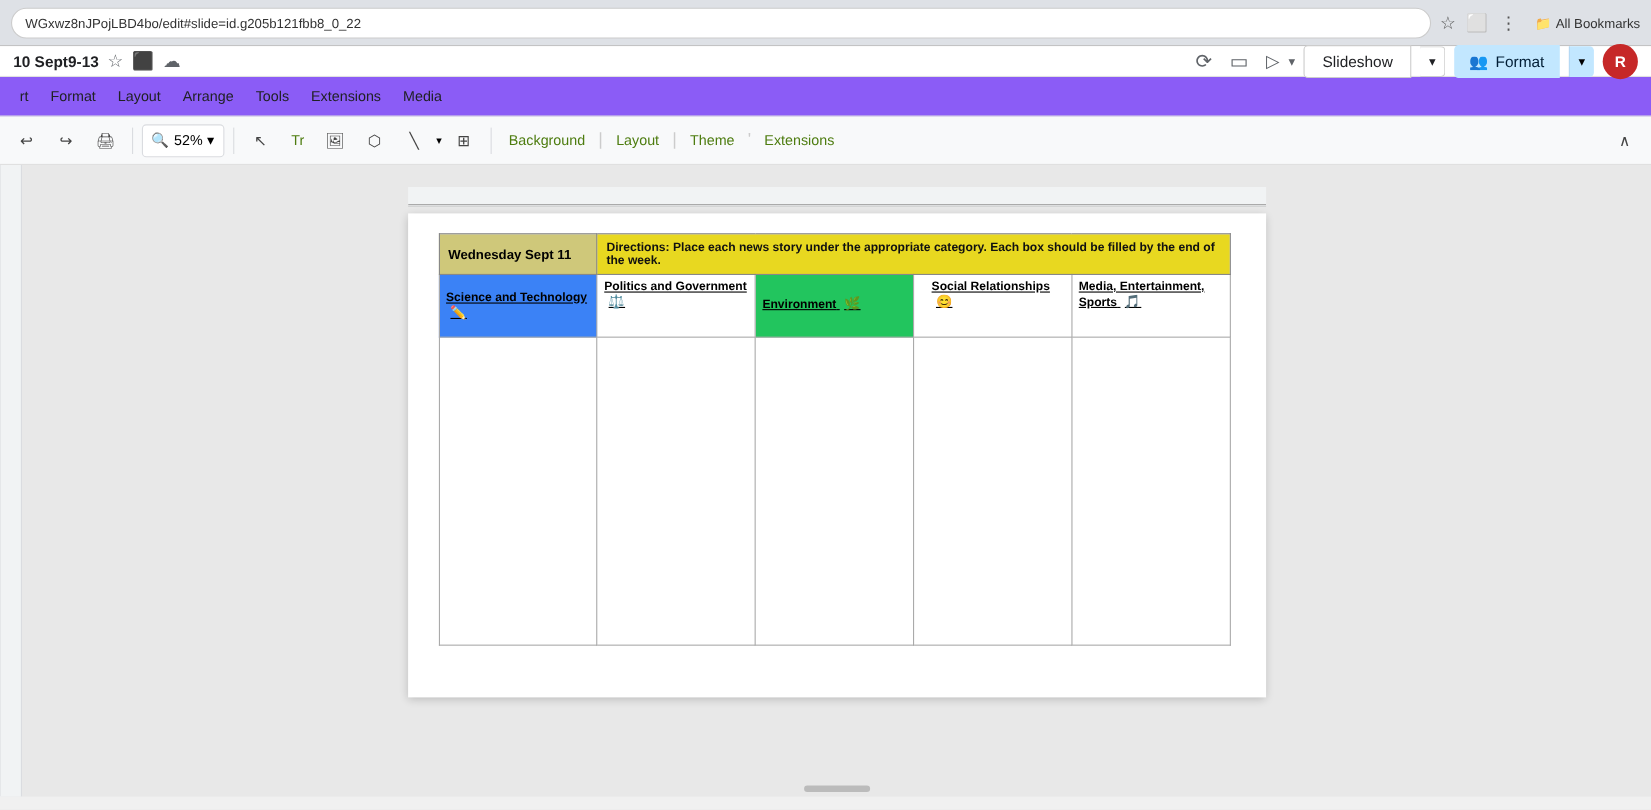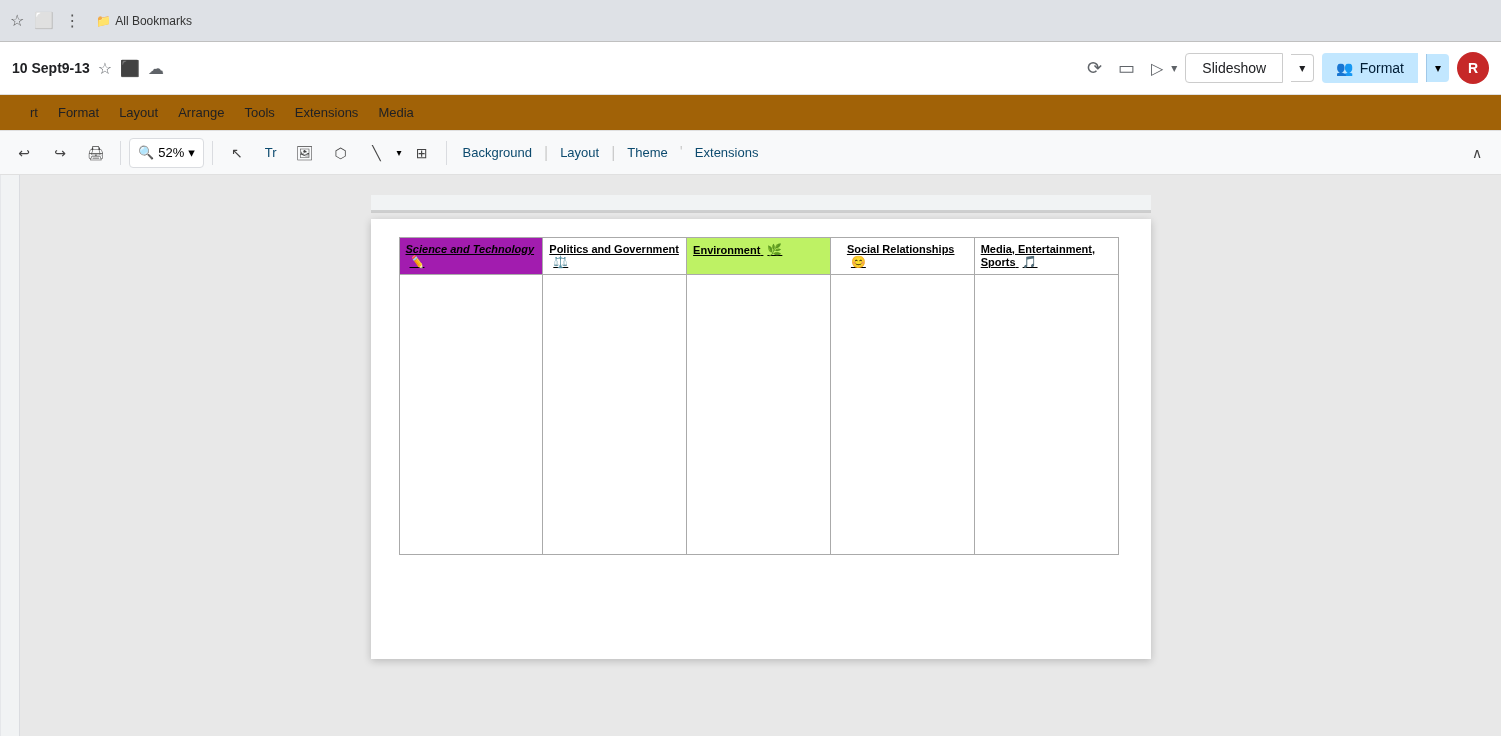--- a/index.html
+++ b/index.html
@@ -46,21 +46,21 @@
       align-items: center;
       gap: 4px;
       font-size: 12px;
       color: #333;
       margin-left: 8px;
     }
 
     
     .slides-titlebar {
       background: white;
-      height: 53px;
+      height: 28px;
       display: flex;
       align-items: center;
       padding: 0 12px;
       gap: 8px;
       border-bottom: 1px solid #e0e0e0;
     }
     .slides-title {
       font-size: 14px;
       font-weight: 600;
       color: #202124;
@@ -126,25 +126,25 @@
       display: flex;
       align-items: center;
       justify-content: center;
       color: white;
       font-size: 14px;
       font-weight: bold;
     }
 
     
     .menu-bar {
-      background: #a16207;
+      background: #8b5cf6;
       height: 36px;
       display: flex;
       align-items: center;
-      padding: 0 20px;
+      padding: 0 8px;
       gap: 0;
       border-bottom: 1px solid #e0e0e0;
     }
     .menu-item {
       padding: 6px 10px;
       font-size: 13px;
       color: #202124;
       cursor: pointer;
       border-radius: 4px;
     }
@@ -190,21 +190,21 @@
       background: #dadce0;
       margin: 0 4px;
     }
     .toolbar-text-btn {
       padding: 4px 8px;
       border: none;
       background: transparent;
       border-radius: 4px;
       cursor: pointer;
       font-size: 13px;
-      color: #0c4a6e;
+      color: #4d7c0f;
       height: 30px;
       display: flex;
       align-items: center;
       gap: 4px;
     }
 
     
     .main-area {
       display: flex;
       height: calc(736px - 42px - 40px - 36px - 44px);
@@ -320,20 +320,23 @@
 
     .category-icon {
       margin-left: 4px;
       font-size: 12px;
     }
   </style>
 </head>
 <body>
 
 <div class="browser-top">
+  <div class="browser-url">
+    <span>WGxwz8nJPojLBD4bo/edit#slide=id.g205b121fbb8_0_22</span>
+  </div>
   <div class="browser-icons">
     <span>☆</span>
     <span>⬜</span>
     <span>⋮</span>
   </div>
   <div class="bookmark-btn">
     <span>📁</span>
     <span>All Bookmarks</span>
   </div>
 </div>
@@ -443,31 +446,39 @@
 
       <svg style="position:absolute;top:0;left:0;width:100%;height:18px;z-index:10;">
         
       </svg>
 
       <div style="position:absolute; top:18px; left:28px; width:720px;">
 
         <table class="slide-table" style="border-collapse:collapse; width:100%;">
 
           <tbody>
+              <tr class="header-row">
+            <td class="date-cell" style="background:#cfc87a; border:1.5px solid #888; padding:6px 8px; font-size:12px; font-weight:bold; width:130px;">
+              <span>Wednesday Sept 11</span>
+            </td>
+            <td class="directions-cell" colspan="4" style="background:#e8d820; border:1.5px solid #888; padding:6px 8px; font-size:11px; font-weight:bold; color:#111;">
+              <span>Directions: Place each news story under the appropriate category. Each box should be filled by the end of the week.</span>
+            </td>
+          </tr>
 
           <tr class="category-row">
-            <td style="border:1.5px solid #aaa; padding:5px 6px; font-size:11px; font-weight:bold; text-decoration:underline; vertical-align:top; background:#a21caf;font-style:italic;">
+            <td style="border:1.5px solid #aaa; padding:15px 6px; font-size:11px; font-weight:bold; text-decoration:underline; vertical-align:top; background:#3b82f6;">
               <span>Science and Technology</span>
               <span class="category-icon">✏️</span>
             </td>
             <td style="border:1.5px solid #aaa; padding:5px 6px; font-size:11px; font-weight:bold; text-decoration:underline; vertical-align:top; background:white;">
               <span>Politics and Government</span>
               <span class="category-icon">⚖️</span>
             </td>
-            <td style="border:1.5px solid #aaa; padding:5px 6px; font-size:11px; font-weight:bold; text-decoration:underline; vertical-align:top; background:#bef264;">
+            <td style="border:1.5px solid #aaa; padding:19px 6px; font-size:11px; font-weight:bold; text-decoration:underline; vertical-align:top; background:#22c55e;">
               <span>Environment</span>
               <span class="category-icon">🌿</span>
             </td>
             <td style="border:1.5px solid #aaa; padding:5px 16px; font-size:11px; font-weight:bold; text-decoration:underline; vertical-align:top; background:white;">
               <span>Social Relationships</span>
               <span class="category-icon">😊</span>
             </td>
             <td style="border:1.5px solid #aaa; padding:5px 6px; font-size:11px; font-weight:bold; vertical-align:top; background:white;">
               <span>Media, Entertainment, Sports</span>
               <span class="category-icon">🎵</span>

